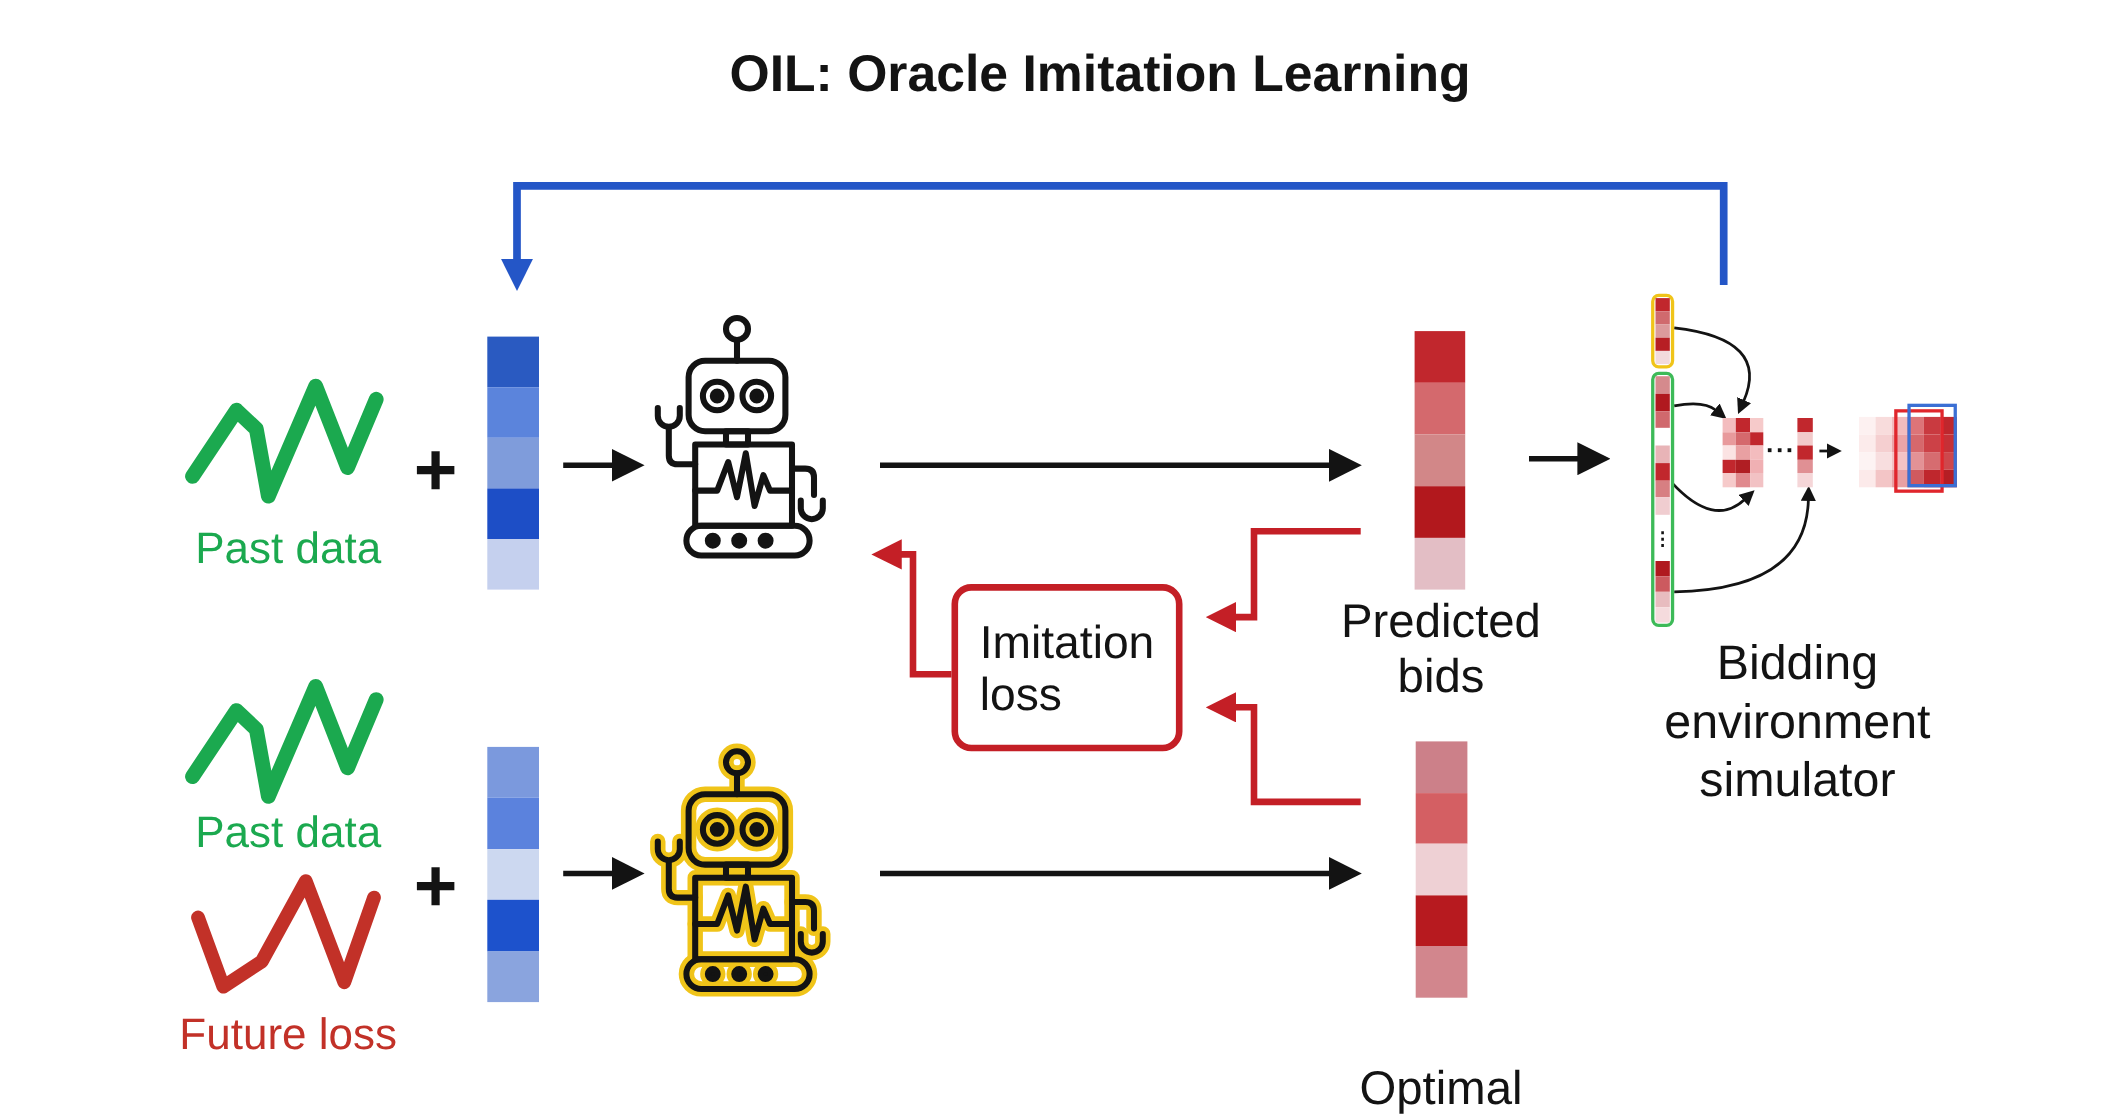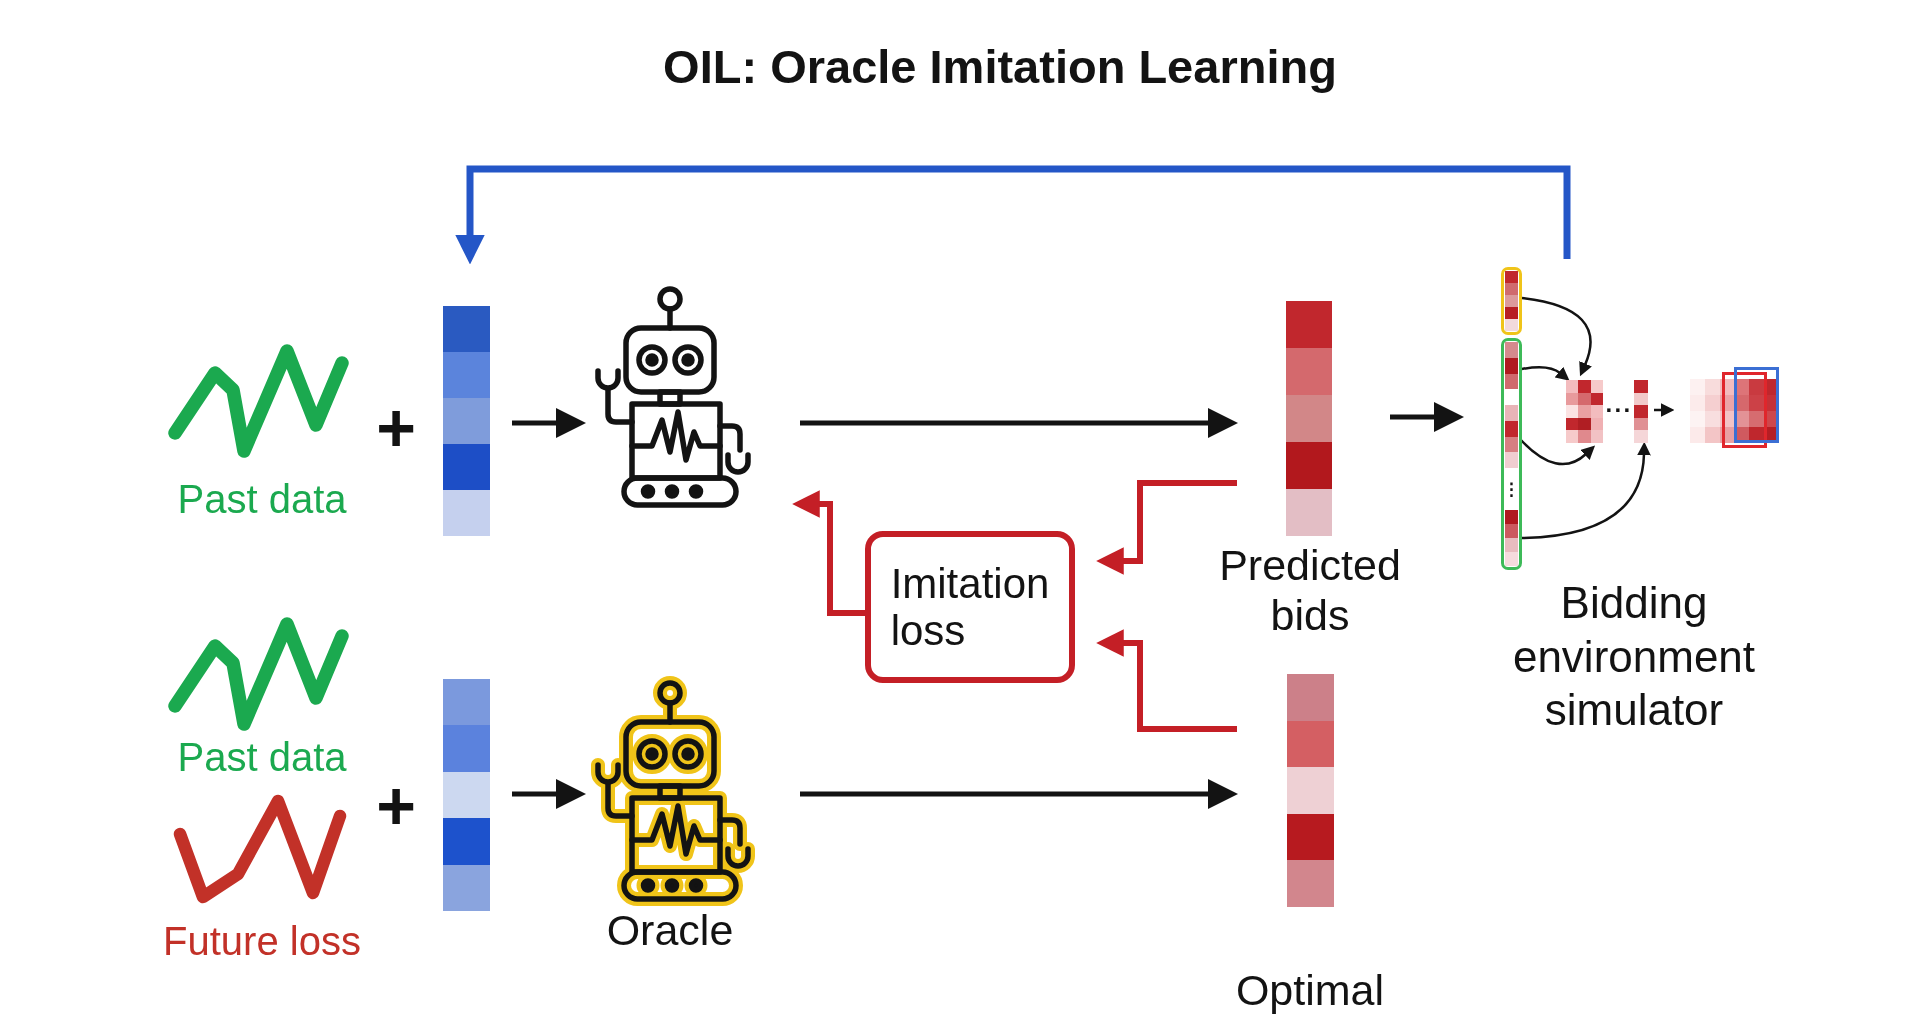--- a/index.html
+++ b/index.html
@@ -161,21 +161,20 @@
   <div class="lbl title">OIL: Oracle Imitation Learning</div>
   <div class="lbl past-top">Past data</div>
   <div class="plus plus-top">+</div>
   <div class="lbl pred-lbl">Predicted
 bids</div>
   <div class="loss-box">Imitation
 loss</div>
   <div class="lbl past-bot">Past data</div>
   <div class="lbl future">Future loss</div>
   <div class="plus plus-bot">+</div>
-  <div class="lbl oracle-lbl">Oracle</div>
   <div class="lbl opt-lbl">Optimal
 bids</div>
   <div class="lbl sim-lbl">Bidding
 environment
 simulator</div>
   <div class="lbl hdots">···</div>
 
   <div class="vec vec-input-top">
       <div class="cell" style="background: rgb(42, 90, 193);"></div>
       <div class="cell" style="background: rgb(91, 132, 220);"></div>

